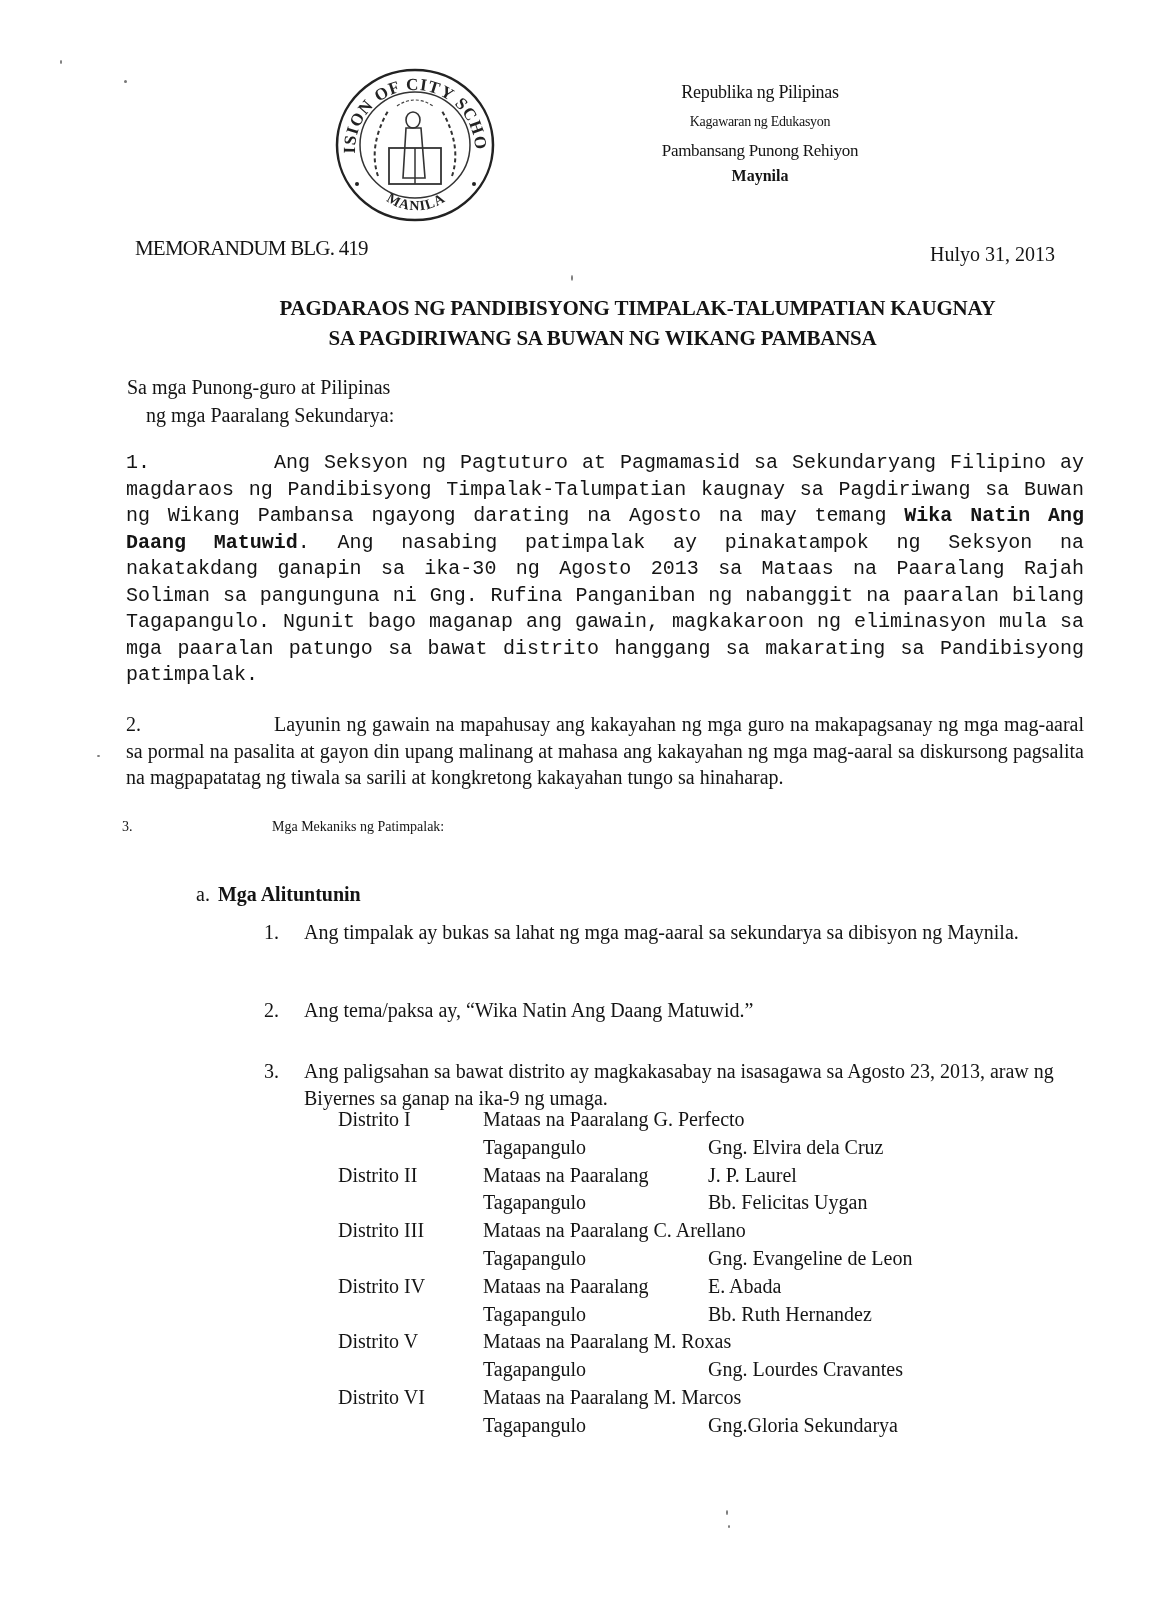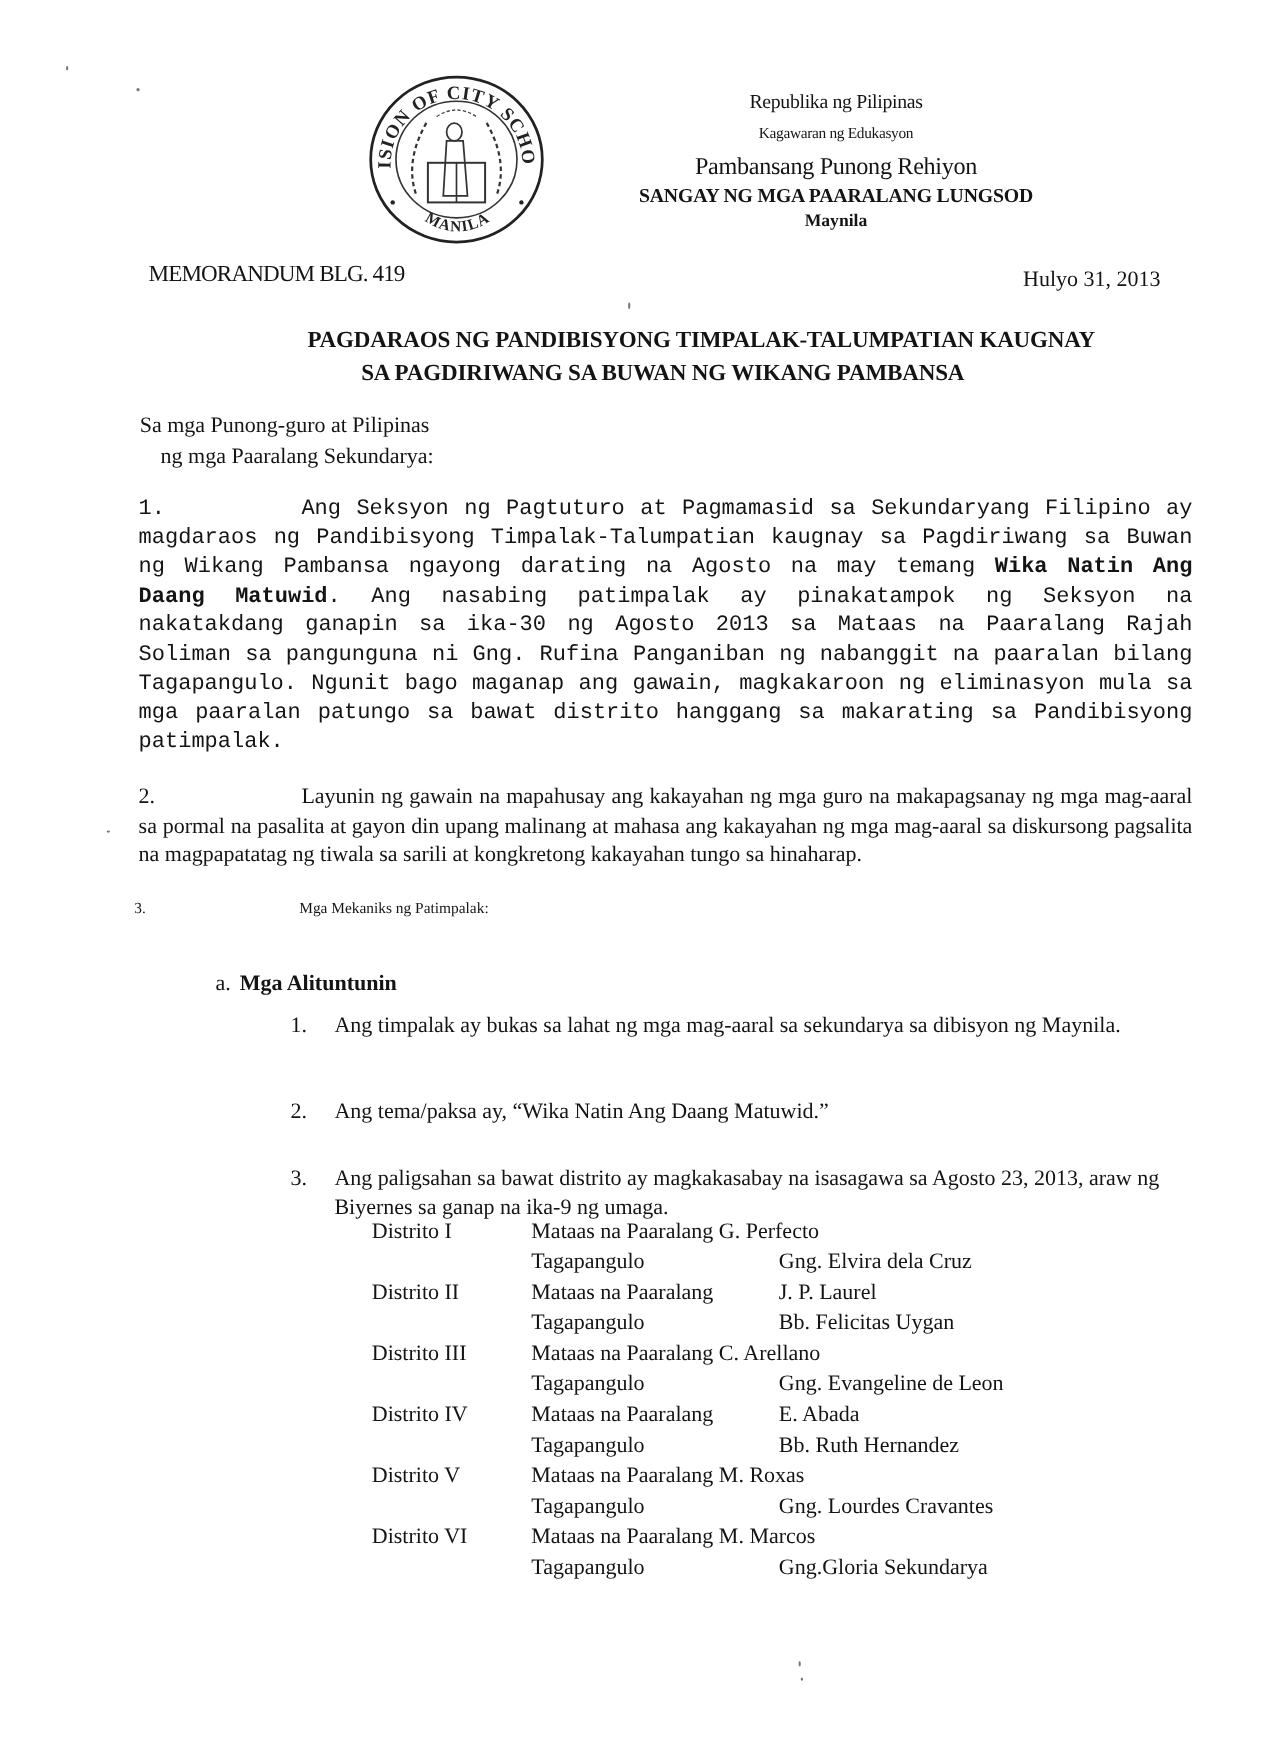--- a/index.html
+++ b/index.html
@@ -5,21 +5,21 @@
   html, body { margin: 0; padding: 0; background: #ffffff; }
   body {
     width: 1158px; height: 1600px; position: relative; overflow: hidden;
     font-family: "Liberation Serif", "DejaVu Serif", serif; color: #141414;
   }
   .abs { position: absolute; }
   .seal { left: 333px; top: 66px; width: 165px; height: 158px; }
   .lh { left: 500px; top: 78px; width: 520px; text-align: center; }
   .lh .l1 { font-size: 18px; line-height: 29px; letter-spacing: -0.3px; }
   .lh .l2 { font-size: 14px; line-height: 29px; letter-spacing: -0.3px; }
-  .lh .l3 { font-size: 22px; line-height: 29px; letter-spacing: -0.3px; }
+  .lh .l3 { font-size: 17px; line-height: 29px; letter-spacing: -0.3px; }
   .lh .l4 { font-size: 18px; line-height: 24px; font-weight: bold; letter-spacing: -0.2px; margin-top: 1px; }
   .lh .l5 { font-size: 16px; line-height: 22px; font-weight: bold; }
   .memo-no { left: 135px; top: 236px; font-size: 21px; letter-spacing: -0.8px; }
   .memo-date { left: 930px; top: 243px; font-size: 20px; }
   .title { left: 130px; top: 293px; width: 1015px; text-align: center; font-size: 21px; font-weight: bold; line-height: 30px; letter-spacing: -0.2px; }
   .title .t2 { margin-left: -70px; }
   .salute { left: 127px; top: 373px; font-size: 20px; line-height: 28px; }
   .salute .s2 { padding-left: 19px; font-family: Liberation Serif, serif; }
   .para { left: 126px; width: 958px; font-size: 20px; line-height: 26.5px; text-align: justify; }
   .para .num { display: inline-block; width: 148px; }
@@ -70,21 +70,20 @@
     <ellipse cx="80" cy="54" rx="7" ry="8" fill="none" stroke="#333" stroke-width="1.6"></ellipse>
     <path d="M 73 62 L 70 112 L 92 112 L 88 62 Z" fill="none" stroke="#333" stroke-width="1.6"></path>
     <path d="M 64 40 Q 82 28 100 40" fill="none" stroke="#444" stroke-width="1.2" stroke-dasharray="3 2"></path>
   </svg>
 </div>
 
 <div class="abs lh">
   <div class="l1">Republika ng Pilipinas</div>
   <div class="l2">Kagawaran ng Edukasyon</div>
   <div class="l3">Pambansang Punong Rehiyon</div>
-  <div class="l4">SANGAY NG MGA PAARALANG LUNGSOD</div>
   <div class="l5">Maynila</div>
 </div>
 
 <div class="abs memo-no">MEMORANDUM BLG. 419</div>
 <div class="abs memo-date">Hulyo 31, 2013</div>
 
 <div class="abs title">
   <div>PAGDARAOS NG PANDIBISYONG TIMPALAK-TALUMPATIAN KAUGNAY</div>
   <div class="t2">SA PAGDIRIWANG SA BUWAN NG WIKANG PAMBANSA</div>
 </div>

